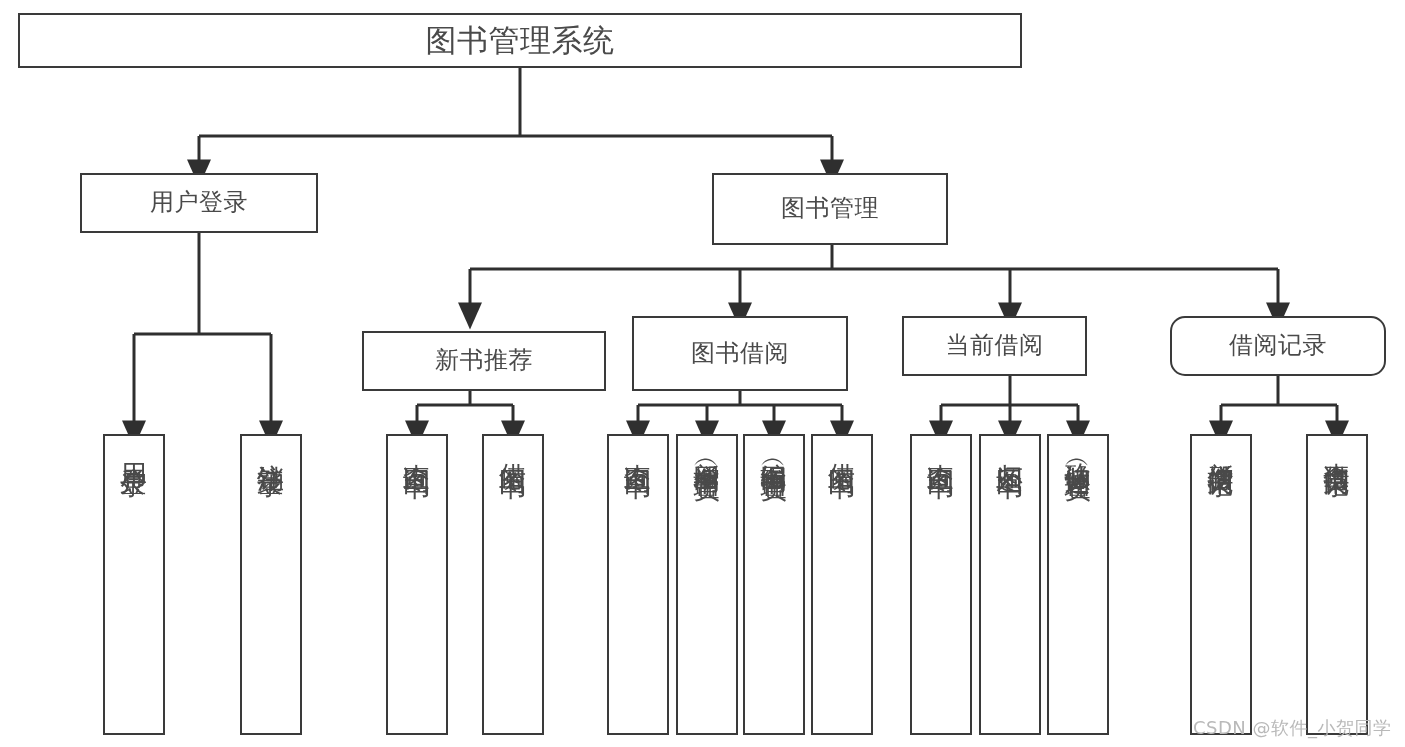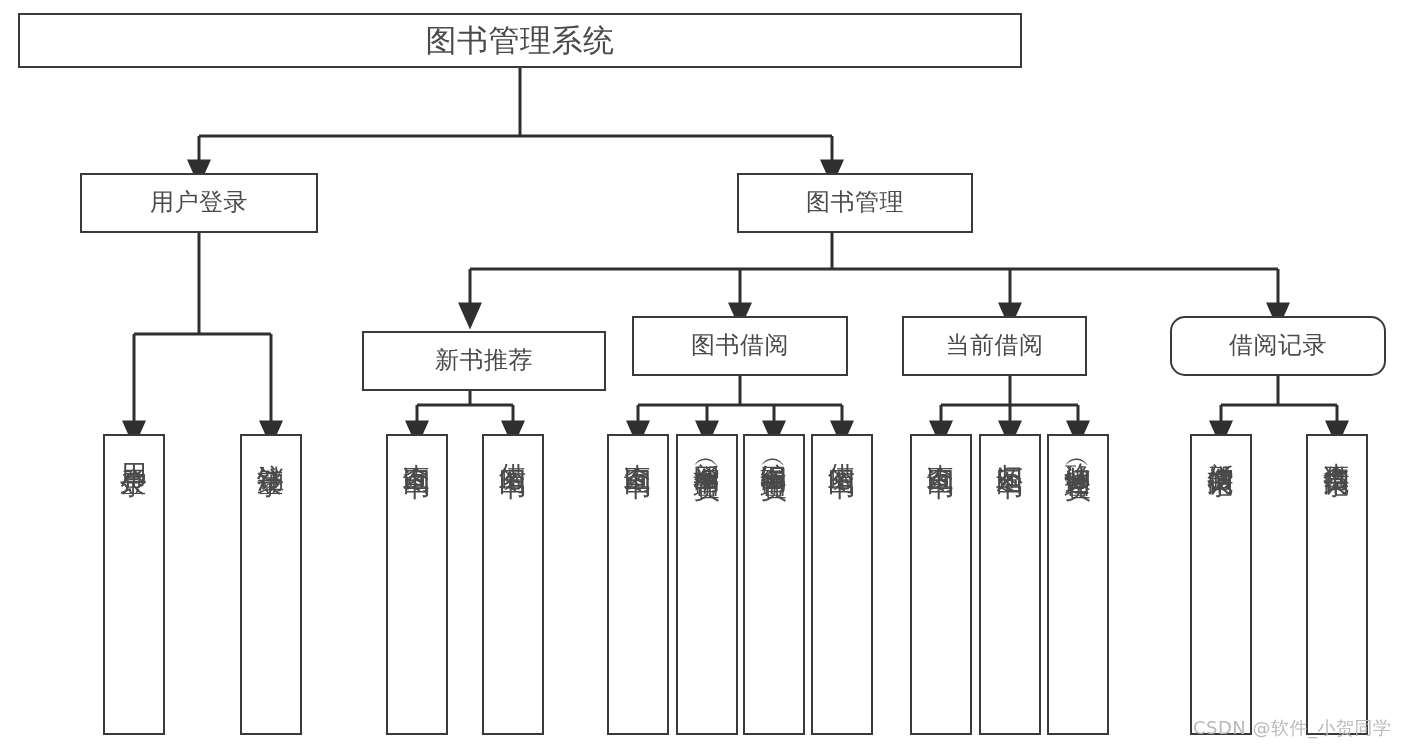--- a/index.html
+++ b/index.html
@@ -117,28 +117,28 @@
     </g>
   </svg>
 
   <div class="node horiz root" style="left:18px;top:13px;width:1004px;height:55px;">
     <span class="label">图书管理系统</span>
   </div>
 
   <div class="node horiz" style="left:80px;top:173px;width:238px;height:60px;">
     <span class="label">用户登录</span>
   </div>
-  <div class="node horiz" style="left:712px;top:173px;width:236px;height:60px;margin-left:25px;">
+  <div class="node horiz" style="left:712px;top:173px;width:236px;height:72px;">
     <span class="label">图书管理</span>
   </div>
 
   <div class="node horiz" style="left:362px;top:331px;width:244px;height:60px;">
     <span class="label">新书推荐</span>
   </div>
-  <div class="node horiz" style="left:632px;top:316px;width:216px;height:60px;">
+  <div class="node horiz" style="left:632px;top:316px;width:216px;height:75px;">
     <span class="label">图书借阅</span>
   </div>
   <div class="node horiz" style="left:902px;top:316px;width:185px;height:60px;">
     <span class="label">当前借阅</span>
   </div>
   <div class="node horiz" style="left:1170px;top:316px;width:216px;height:60px;border-radius:15px;">
     <span class="label">借阅记录</span>
   </div>
 
   <div class="node vert" style="left:103px;top:434px;width:62px;height:301px;">

